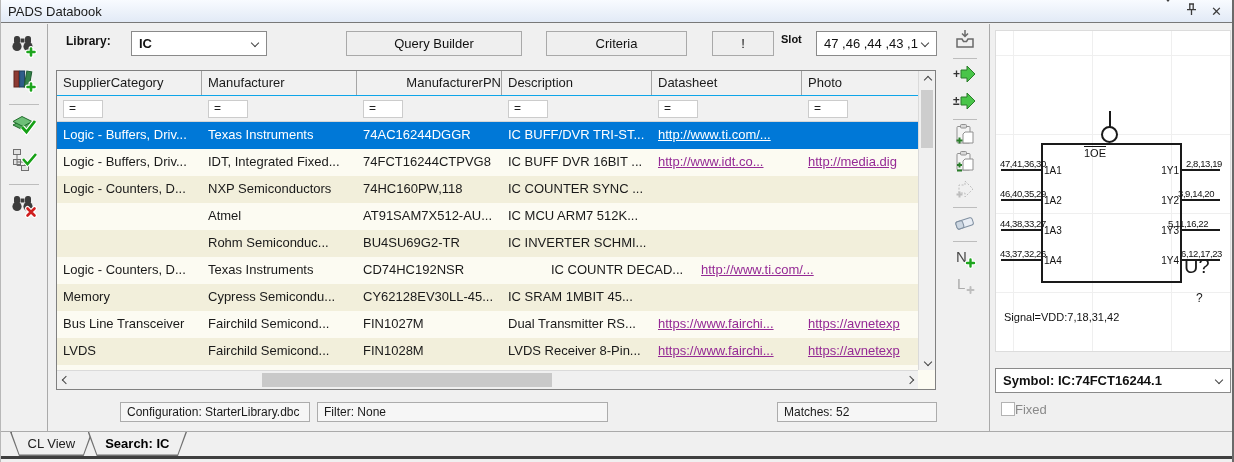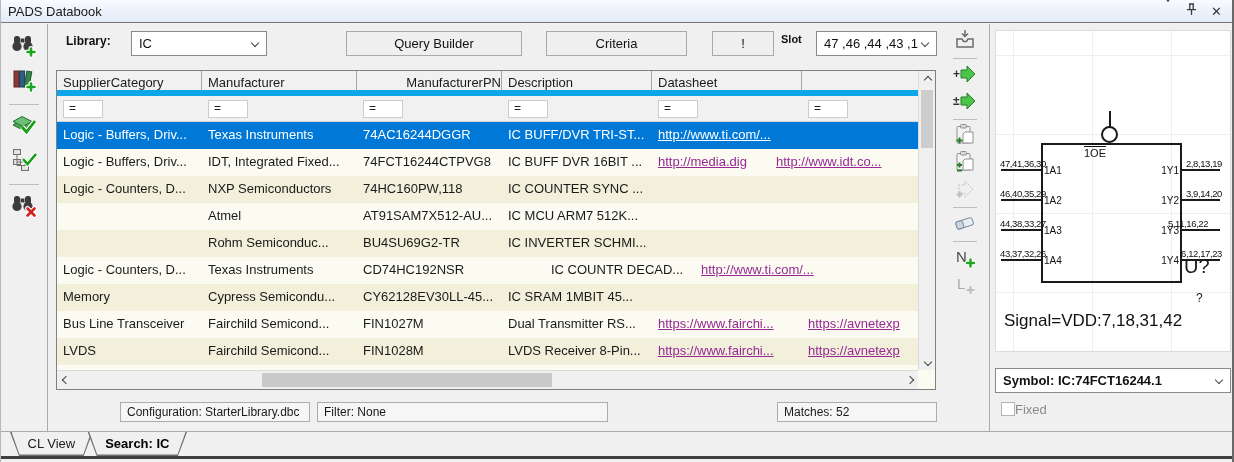--- a/index.html
+++ b/index.html
@@ -40,21 +40,21 @@
   
   .right-tools { position:absolute; left:944px; top:28px; width:40px;
                  display:flex; flex-direction:column; align-items:center; }
   .rt-item { width:28px; height:27px; display:flex; align-items:center; justify-content:center; }
   .rt-sep { width:24px; border-top:1px solid #bdbdbd; margin:3px 0; }
 
   
   .table { position:absolute; left:55px; top:70px; width:880px; height:320px;
            border:1px solid #808080; background:#FCFBF2; }
   .cols { position:absolute; left:0; top:0; width:861px; bottom:19px; overflow:hidden; background:#FCFBF2; }
-  .thead { display:flex; height:25px; background:#f1f1f1; border-bottom:6px solid #0ea5e9; }
+  .thead { display:flex; height:25px; background:#f1f1f1; border-bottom:1px solid #0ea5e9; }
   .th { border-right:1px solid #a6a6a6; padding-left:6px; font-size:13px; line-height:24px;
         color:#1a1a1a; white-space:nowrap; overflow:hidden; flex:none; }
   .frow { display:flex; height:26px; background:#f1f1f1; border-bottom:1px solid #d6d6d6; align-items:center; }
   .fcell { flex:none; padding-left:6px; }
   .fbox { width:40px; height:18px; background:#fff; border:1px solid #cccccc; font-size:12px;
           line-height:15px; padding-left:5px; color:#222; }
   .rows .tr { display:flex; height:27px; }
   .rows .tr:nth-child(odd)  { background:#F2EFDB; }
   .rows .tr:nth-child(even) { background:#FCFBF2; }
   .rows .tr.selected { background:#0078D7; }
@@ -96,21 +96,21 @@
   .preview div { position:absolute; }
   .sym-rect   { left:45px; top:112px; width:141px; height:140px; border:2px solid #1a1a1a; }
   .sym-stem   { left:113px; top:80px; width:2px; height:17px; background:#1a1a1a; }
   .sym-bubble { left:105px; top:95px; width:17px; height:17px; border:2px solid #1a1a1a; border-radius:50%; background:#fff; }
   .sym-oe     { left:88px; top:116px; width:52px; text-align:left; font-size:11px; color:#111; text-decoration:overline; }
   .pin-line   { height:2px; background:#1a1a1a; }
   .pin-nums   { font-size:9.5px; color:#111; letter-spacing:-0.4px; white-space:nowrap; }
   .pin-label  { font-size:10px; color:#111; }
   .refdes   { left:188px; top:224px; font-size:20px; color:#1a1a1a; }
   .refdes-q { left:200px; top:260px; font-size:12px; color:#1a1a1a; }
-  .signal   { left:8px; top:280px; font-size:17px; color:#111; }
+  .signal   { left:8px; top:280px; font-size:11px; color:#111; }
 
   .sym-select { left:994px; top:368px; width:236px; font-weight:bold; }
   .fixed-row { position:absolute; left:1000px; top:402px; display:flex; }
   .checkbox { width:14px; height:14px; background:#fff; border:1px solid #b3b3b3; }
   .fixed-label { font-size:13px; color:#8a8a8a; }
 </style>
 </head>
 <body>
 
 <div class="window">
@@ -208,21 +208,21 @@
             </g>
           <g stroke="#cf1f1f" stroke-width="2.6" stroke-linecap="round">
               <path d="M16.5 16.5l7 7M23.5 16.5l-7 7"></path>
             </g>
         </svg>
       </span>
     </div>
   </div>
 
   <span class="lbl" style="left:65px; top:34px;">Library:</span>
-  <div class="select" style="left:130px; top:31px; width:136px;">
+  <div class="select" style="left:130px; top:31px; width:136px;font-weight:bold;">
     <span>IC</span>
     <span class="ch down"></span>
   </div>
   <div class="btn" style="left:345px; top:31px; width:176px;">Query Builder</div>
   <div class="btn" style="left:545px; top:31px; width:141px;">Criteria</div>
   <div class="btn" style="left:711px; top:31px; width:62px;">!</div>
   <span class="lbl" style="left:780px; top:33px; font-size:11px;">Slot</span>
   <div class="select" style="left:815px; top:31px; width:121px;">
     <span>47 ,46 ,44 ,43 ,1</span>
     <span class="ch down"></span>
@@ -327,20 +327,21 @@
   </div>
 
   <div class="table">
     <div class="cols">
       <div class="thead">
           <div class="th" style="width: 145px;">SupplierCategory</div>
           <div class="th" style="width: 155px;">Manufacturer</div>
           <div class="th" style="width: 145px; text-align: right;">ManufacturerPN</div>
           <div class="th" style="width: 150px;">Description</div>
           <div class="th" style="width: 150px;">Datasheet</div>
+          <div class="th" style="width: 118px;">Photo</div>
         </div>
       <div class="frow">
           <div class="fcell" style="width: 145px;">
             <div class="fbox">=</div>
           </div>
           <div class="fcell" style="width: 155px;">
             <div class="fbox">=</div>
           </div>
           <div class="fcell" style="width: 145px;">
             <div class="fbox">=</div>
@@ -362,22 +363,22 @@
             <div class="td" style="width: 145px;">74AC16244DGGR</div>
             <div class="td" style="width: 150px;">IC BUFF/DVR TRI-ST...</div>
             <div class="td link" style="width: 150px;">http://www.ti.com/...</div>
             <div class="td" style="width: 118px;"></div>
           </div>
           <div class="tr">
             <div class="td" style="width: 145px;">Logic - Buffers, Driv...</div>
             <div class="td" style="width: 155px;">IDT, Integrated Fixed...</div>
             <div class="td" style="width: 145px;">74FCT16244CTPVG8</div>
             <div class="td" style="width: 150px;">IC BUFF DVR 16BIT ...</div>
+            <div class="td link" style="width: 150px;">http://www.idt.co...</div>
             <div class="td link" style="width: 118px;">http://media.dig</div>
-            <div class="td link" style="width: 150px;">http://www.idt.co...</div>
           </div>
           <div class="tr">
             <div class="td" style="width: 145px;">Logic - Counters, D...</div>
             <div class="td" style="width: 155px;">NXP Semiconductors</div>
             <div class="td" style="width: 145px;">74HC160PW,118</div>
             <div class="td" style="width: 150px;">IC COUNTER SYNC ...</div>
             <div class="td" style="width: 150px;"></div>
             <div class="td" style="width: 118px;"></div>
           </div>
           <div class="tr">
@@ -473,21 +474,21 @@
       <div class="pin-line" style="left: 5px; top: 198px; width: 40px;"></div>
       <div class="pin-nums" style="left: 4px; top: 187px; width: 48px;">44,38,33,27</div>
       <div class="pin-label" style="left: 48px; top: 194px;">1A3</div>
       <div class="pin-line" style="left: 5px; top: 228px; width: 40px;"></div>
       <div class="pin-nums" style="left: 4px; top: 217px; width: 48px;">43,37,32,26</div>
       <div class="pin-label" style="left: 48px; top: 224px;">1A4</div>
       <div class="pin-line" style="left: 186px; top: 138px; width: 38px;"></div>
       <div class="pin-nums" style="left: 182px; top: 127px; width: 44px; text-align: right;">2,8,13,19</div>
       <div class="pin-label" style="left: 140px; top: 134px; width: 43px; text-align: right;">1Y1</div>
       <div class="pin-line" style="left: 186px; top: 168px; width: 38px;"></div>
-      <div class="pin-nums" style="left: 182px; top: 157px; width: 44px; text-align: right;">3,9,14,20</div>
+      <div class="pin-nums" style="left: 182px; top: 157px; width: 44px; text-align: left;">3,9,14,20</div>
       <div class="pin-label" style="left: 140px; top: 164px; width: 43px; text-align: right;">1Y2</div>
       <div class="pin-line" style="left: 186px; top: 198px; width: 38px;"></div>
       <div class="pin-nums" style="left: 170px; top: 187px; width: 44px; text-align: center;">5,11,16,22</div>
       <div class="pin-label" style="left: 140px; top: 194px; width: 43px; text-align: right;">1Y3</div>
       <div class="pin-line" style="left: 186px; top: 228px; width: 38px;"></div>
       <div class="pin-nums" style="left: 182px; top: 217px; width: 44px; text-align: right;">6,12,17,23</div>
       <div class="pin-label" style="left: 140px; top: 224px; width: 43px; text-align: right;">1Y4</div>
     </div>
   <div class="select sym-select">
     <span>Symbol: IC:74FCT16244.1</span>

